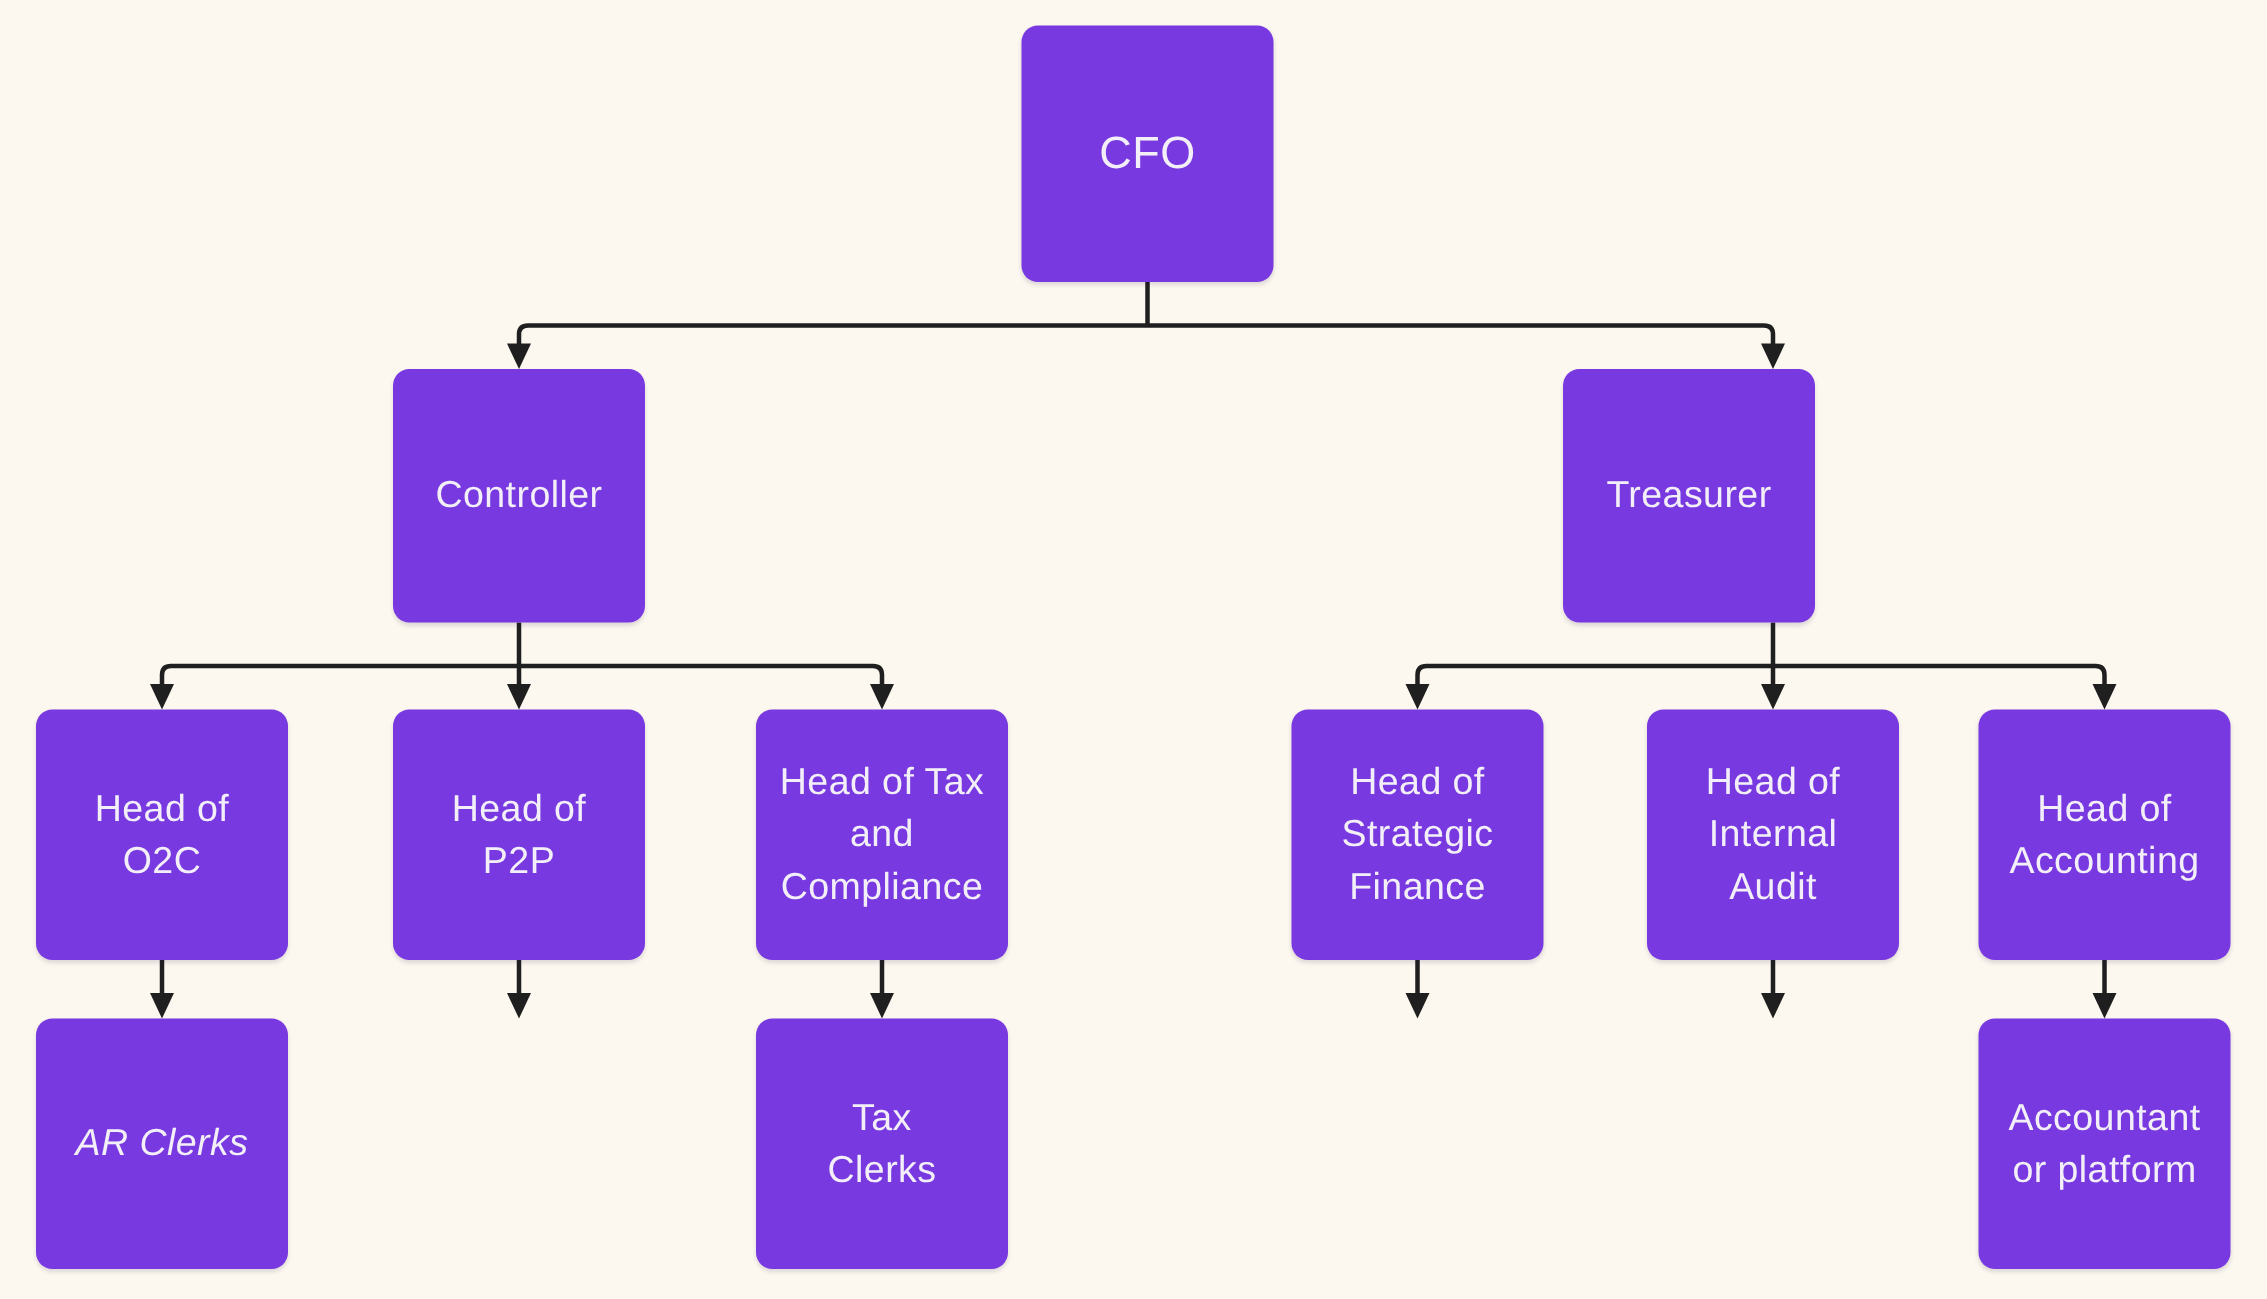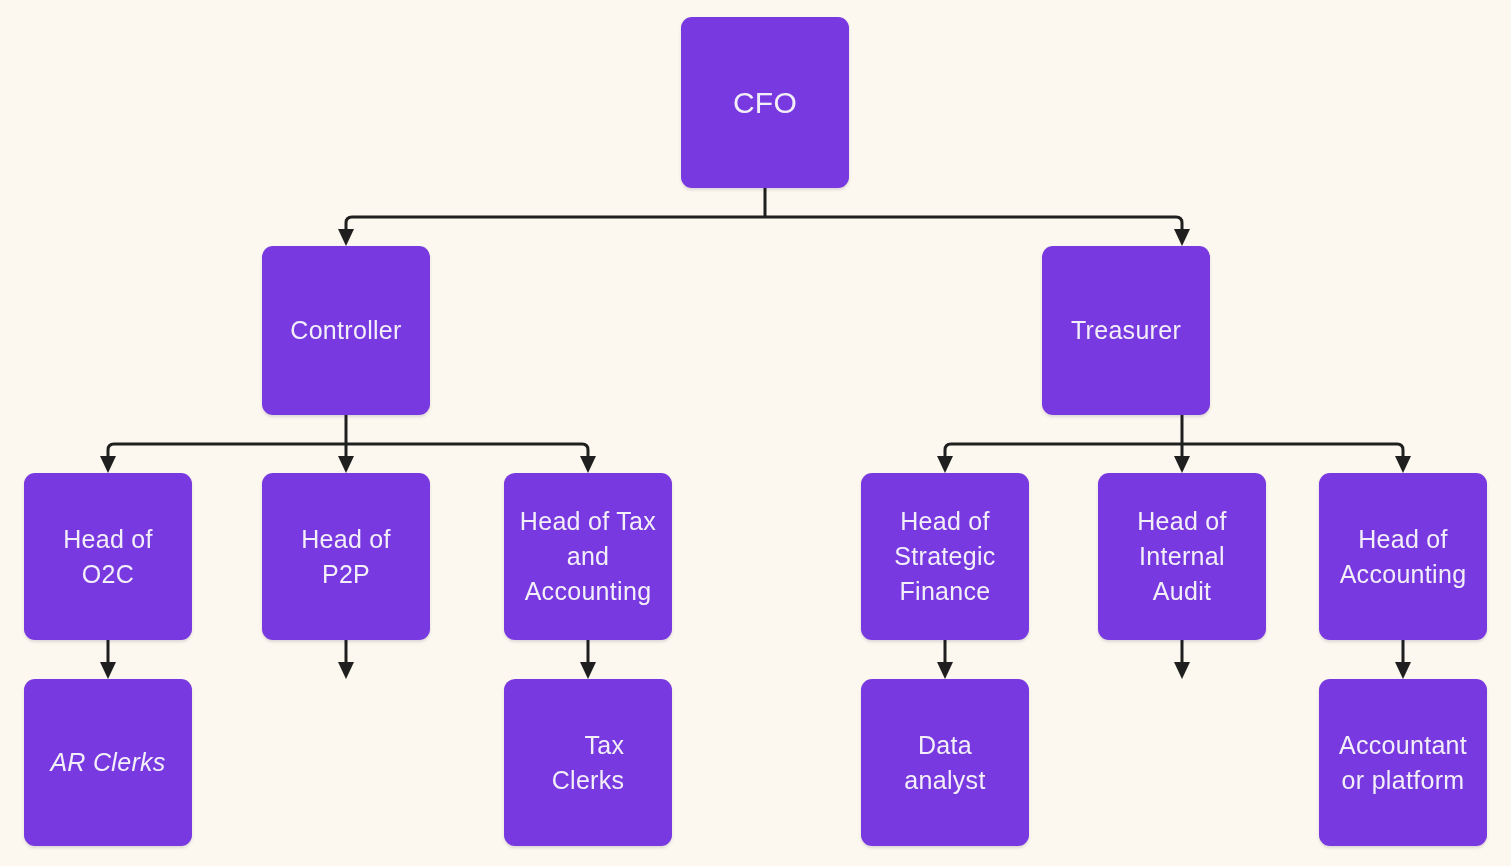--- a/index.html
+++ b/index.html
@@ -127,46 +127,42 @@
     <span class="label">Head of
 O2C</span>
   </div>
   <div class="node h167" style="left:262px; top:473px;">
     <span class="label">Head of
 P2P</span>
   </div>
   <div class="node h167" style="left:504px; top:473px;">
     <span class="label">Head of Tax
 and
-Accounting</span>
+Compliance</span>
   </div>
   <div class="node h167" style="left:861px; top:473px;">
     <span class="label">Head of
 Strategic
 Finance</span>
   </div>
   <div class="node h167" style="left:1098px; top:473px;">
     <span class="label">Head of
 Internal
 Audit</span>
   </div>
   <div class="node h167" style="left:1319px; top:473px;">
     <span class="label">Head of
 Accounting</span>
   </div>
 
   <div class="node h167" style="left:24px; top:679px;font-style:italic;">
     <span class="label">AR Clerks</span>
   </div>
-  <div class="node h167" style="left:504px; top:679px;text-align:right;">
+  <div class="node h167" style="left:504px; top:679px;">
     <span class="label">Tax
 Clerks</span>
-  </div>
-  <div class="node h167" style="left:861px; top:679px;">
-    <span class="label">Data
-analyst</span>
   </div>
   <div class="node h167" style="left:1319px; top:679px;">
     <span class="label">Accountant
 or platform</span>
   </div>
 
 </div>
 
 </body></html>

